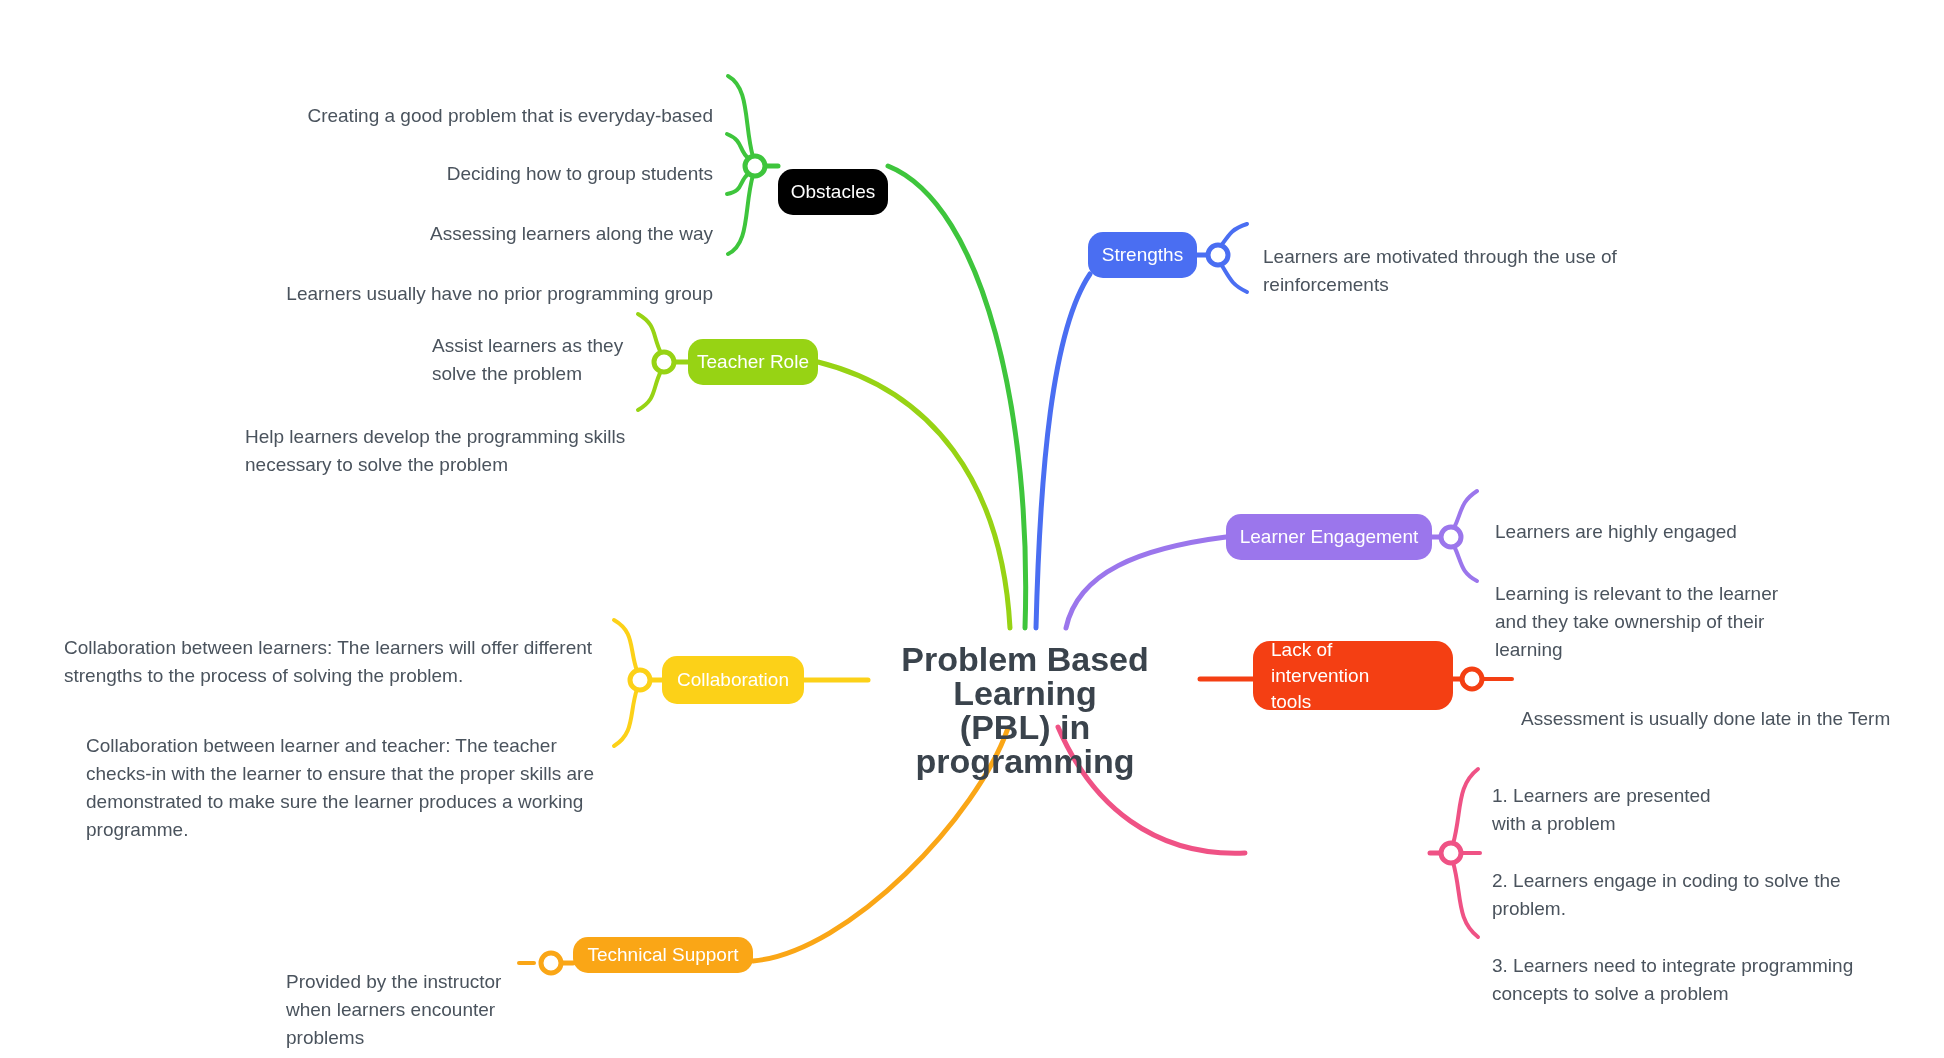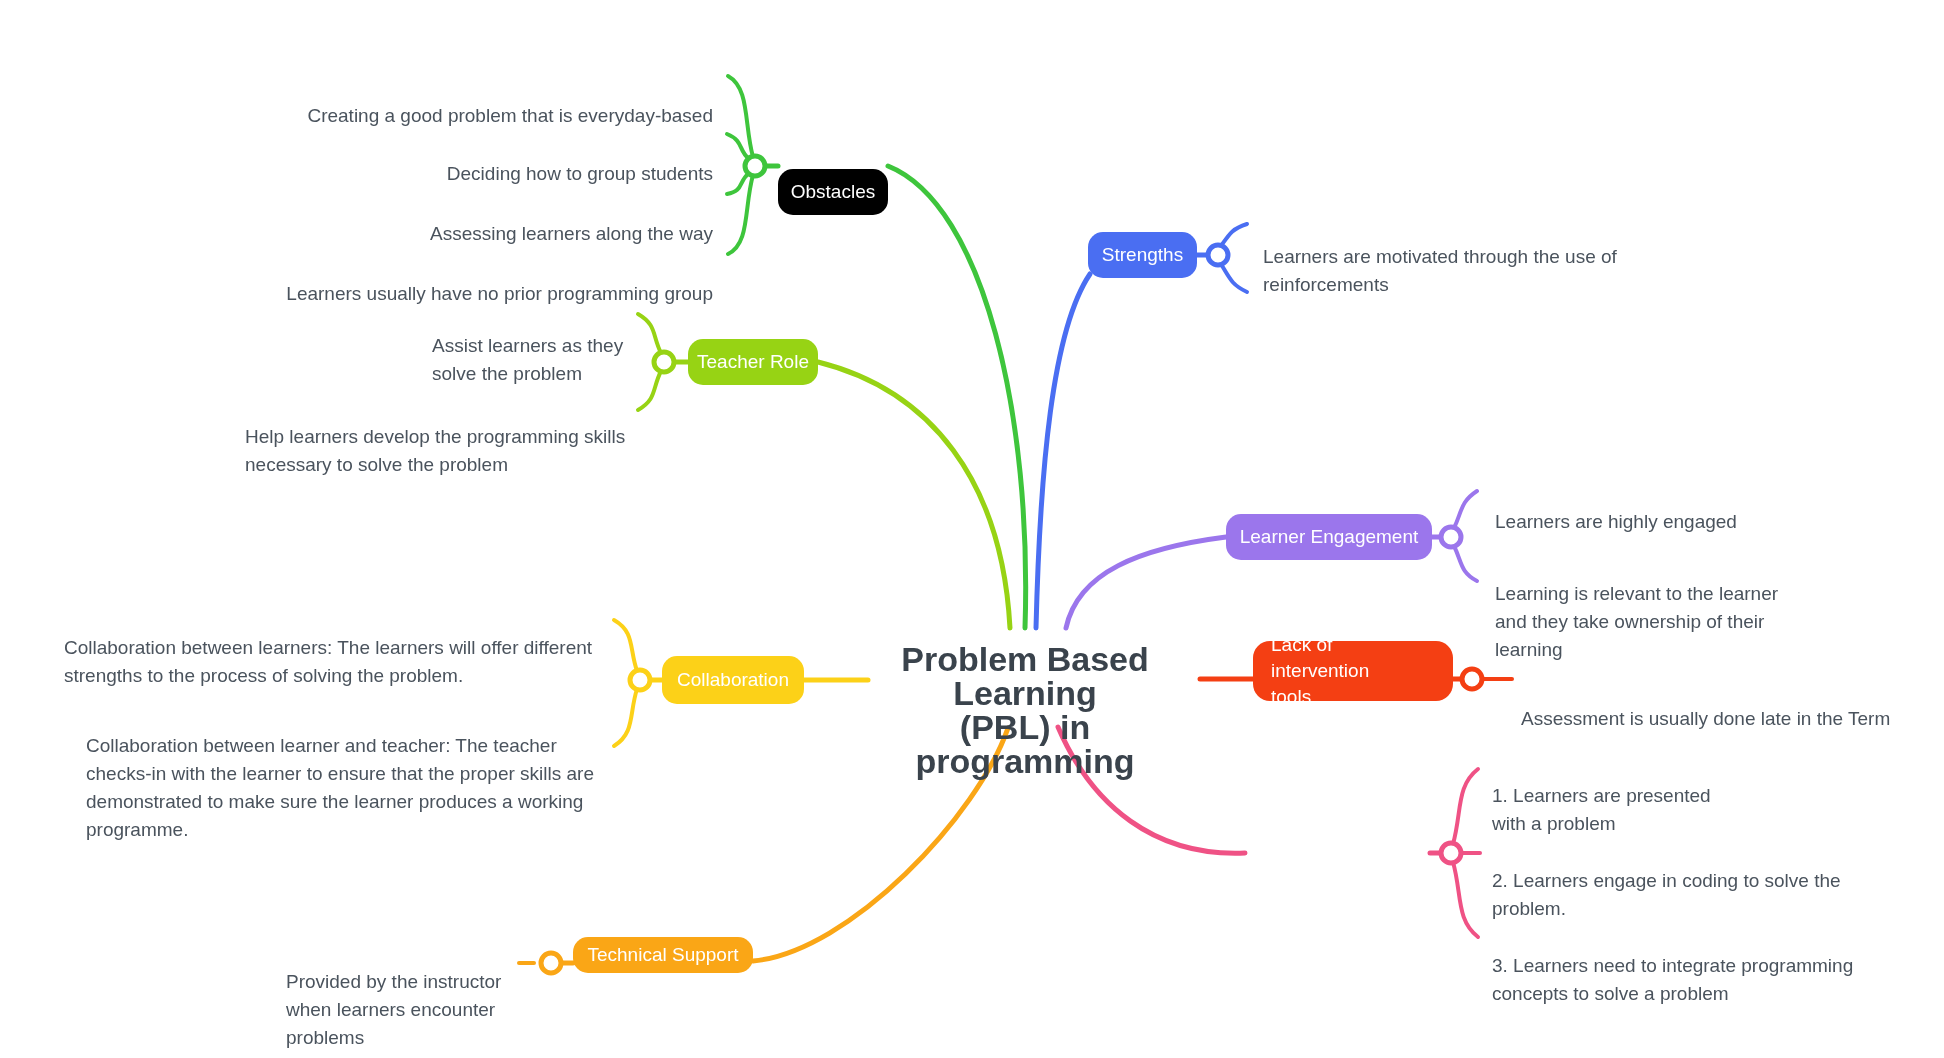--- a/index.html
+++ b/index.html
@@ -111,42 +111,42 @@
 (PBL) in programming</div>
 
   <div class="node-pill" style="left: 778px; top: 141px; width: 110px; height: 46px; background: #000000; margin-top: 28px;">Obstacles</div>
 
   <div class="node-pill" style="left: 688px; top: 339px; width: 130px; height: 46px; background: rgb(151, 211, 20);">Teacher Role</div>
 
   <div class="node-pill" style="left: 1088px; top: 232px; width: 109px; height: 46px; background: rgb(74, 110, 242);">Strengths</div>
 
   <div class="node-pill" style="left: 1226px; top: 514px; width: 206px; height: 46px; background: rgb(155, 118, 236);">Learner Engagement</div>
 
-  <div class="node-pill node-lack" style="left: 1253px; top: 641px; width: 200px; height: 60px; background: rgb(244, 63, 19);">Lack of intervention
+  <div class="node-pill node-lack" style="left: 1253px; top: 641px; width: 200px; height: 69px; background: rgb(244, 63, 19);">Lack of intervention
 tools</div>
 
 
   <div class="node-pill" style="left: 662px; top: 656px; width: 142px; height: 48px; background: rgb(252, 209, 24);">Collaboration</div>
 
   <div class="node-pill" style="left: 573px; top: 937px; width: 180px; height: 36px; background: rgb(250, 166, 22);">Technical Support</div>
 
   <div class="leaf leaf-right" style="right:1231px;top:62px;">Creating a good problem that is everyday-based</div>
   <div class="leaf leaf-right" style="right:1231px;top:120px;">Deciding how to group students</div>
   <div class="leaf leaf-right" style="right:1231px;top:180px;">Assessing learners along the way</div>
   <div class="leaf leaf-right" style="right:1231px;top:240px;">Learners usually have no prior programming group</div>
 
   <div class="leaf" style="left:432px;top:292px;">Assist learners as they
 solve the problem</div>
   <div class="leaf" style="left:245px;top:383px;">Help learners develop the programming skills
 necessary to solve the problem</div>
 
   <div class="leaf" style="left:1263px;top:203px;">Learners are motivated through the use of
 reinforcements</div>
 
-  <div class="leaf" style="left:1495px;top:468px;">Learners are highly engaged</div>
+  <div class="leaf" style="left:1495px;top:478px;">Learners are highly engaged</div>
   <div class="leaf" style="left:1495px;top:540px;">Learning is relevant to the learner
 and they take ownership of their
 learning</div>
 
   <div class="leaf" style="left:1521px;top:665px;">Assessment is usually done late in the Term</div>
 
   <div class="leaf" style="left:1492px;top:742px;">1. Learners are presented
 with a problem</div>
   <div class="leaf" style="left:1492px;top:827px;">2. Learners engage in coding to solve the
 problem.</div>

